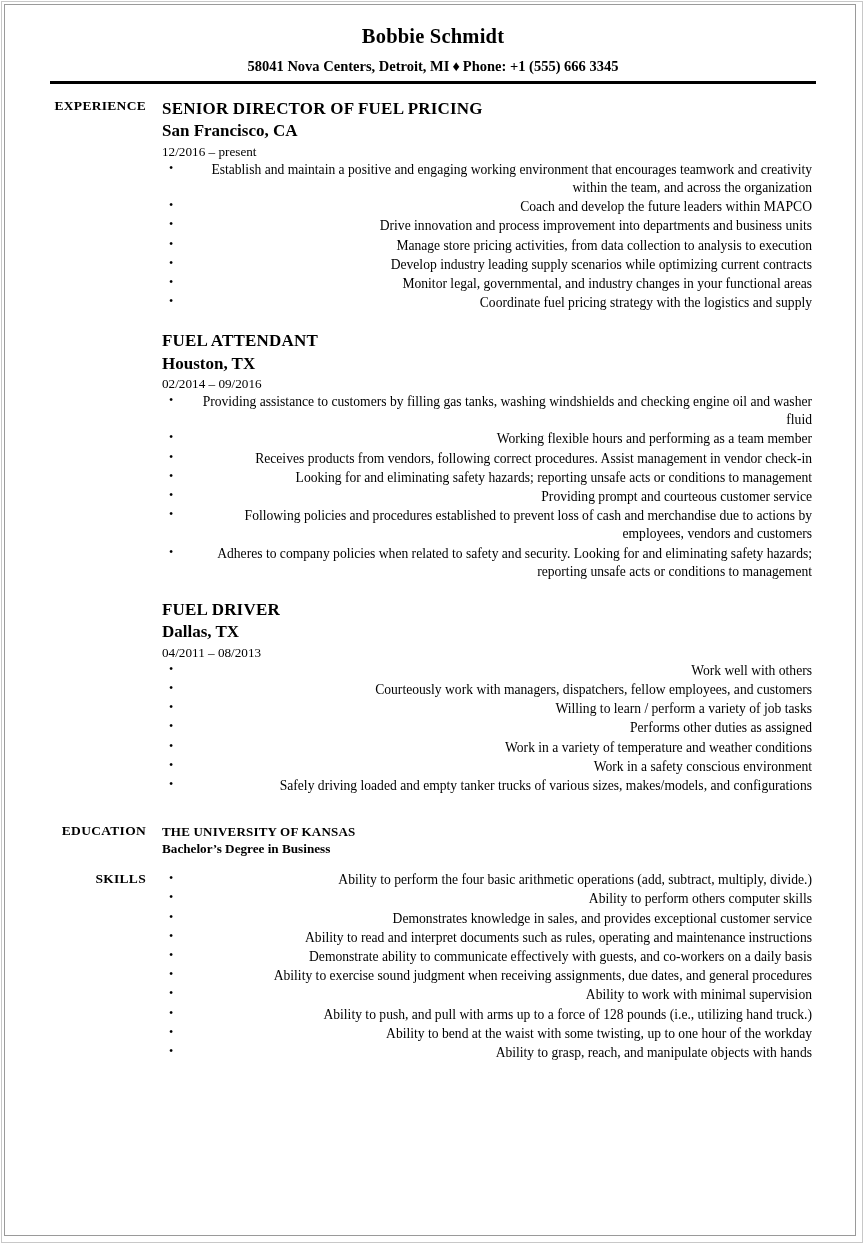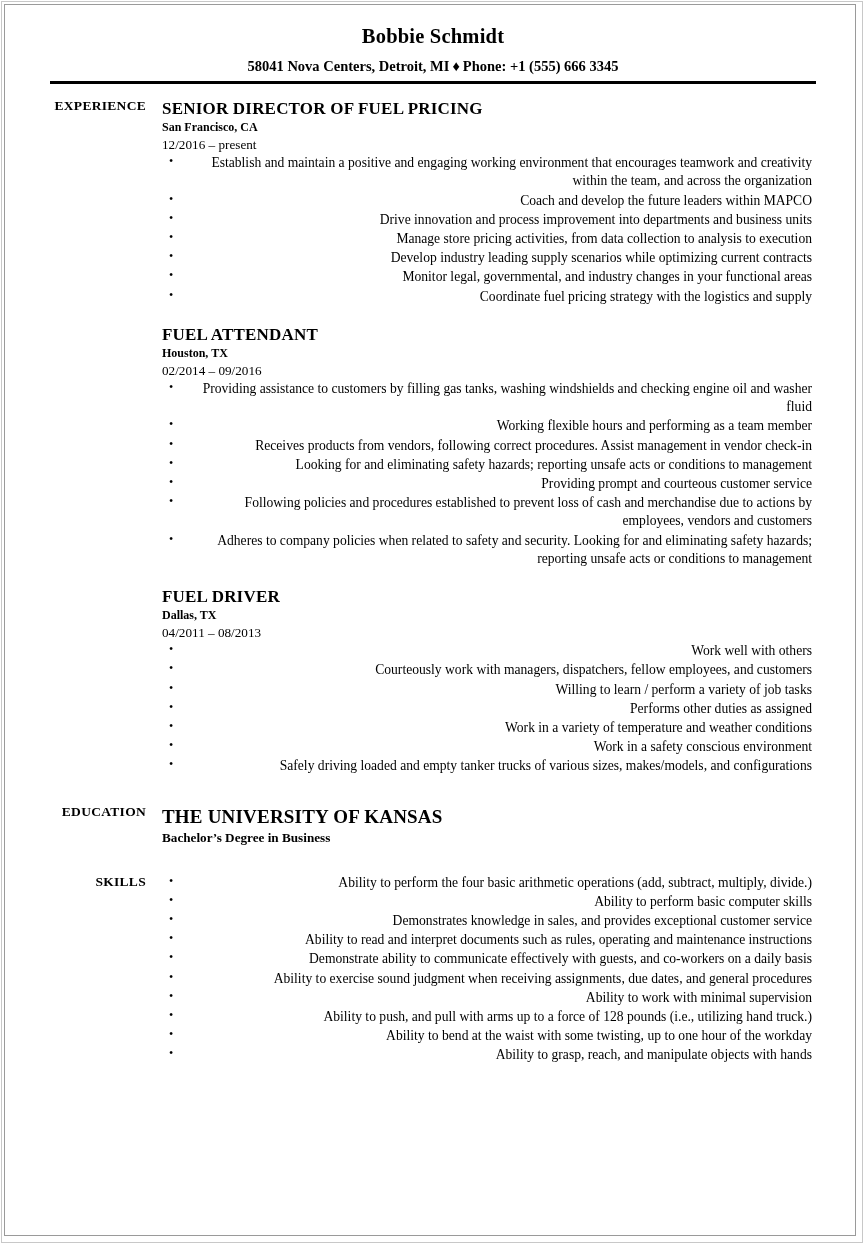--- a/index.html
+++ b/index.html
@@ -103,21 +103,21 @@
   .job { margin-bottom: 0; }
   .job + .job { margin-top: 18px; }
   .job-title {
     font-weight: bold;
     font-size: 17px;
     line-height: 1.32;
     letter-spacing: 0.2px;
   }
   .job-location {
     font-weight: bold;
-    font-size: 12px;
+    font-size: 17px;
     line-height: 1.3;
   }
   .job-dates {
     font-weight: normal;
     font-size: 13.2px;
     line-height: 1.3;
   }
 
   ul.bullets {
     list-style: none;
@@ -136,32 +136,32 @@
     content: "\2022";
     position: absolute;
     left: 7px;
     top: -1px;
     font-size: 12px;
   }
 
   
   .edu-school {
     font-weight: bold;
-    font-size: 19px;
+    font-size: 13px;
     line-height: 1.32;
     letter-spacing: 0.2px;
   }
   .edu-degree {
     font-weight: bold;
     font-size: 13.2px;
     line-height: 1.35;
   }
 
   .sec-education { margin-top: 28px; }
-  .sec-skills { margin-top: 27px; }
+  .sec-skills { margin-top: 13px; }
 </style>
 </head>
 <body>
 
 <div class="sheet">
   <div class="page-frame-outer"></div>
   <div class="page-frame"></div>
 
   <div class="header">
     <div class="name">Bobbie Schmidt</div>
@@ -231,21 +231,21 @@
         <div class="edu-school">THE UNIVERSITY OF KANSAS</div>
         <div class="edu-degree">Bachelor’s Degree in Business</div>
       </div>
     </div>
 
     <div class="section sec-skills">
       <div class="sec-label">SKILLS</div>
       <div class="sec-body">
         <ul class="bullets">
           <li>Ability to perform the four basic arithmetic operations (add, subtract, multiply, divide.)</li>
-          <li>Ability to perform basic computer skills</li>
+          <li>Ability to perform others computer skills</li>
           <li>Demonstrates knowledge in sales, and provides exceptional customer service</li>
           <li>Ability to read and interpret documents such as rules, operating and maintenance instructions</li>
           <li>Demonstrate ability to communicate effectively with guests, and co-workers on a daily basis</li>
           <li>Ability to exercise sound judgment when receiving assignments, due dates, and general procedures</li>
           <li>Ability to work with minimal supervision</li>
           <li>Ability to push, and pull with arms up to a force of 128 pounds (i.e., utilizing hand truck.)</li>
           <li>Ability to bend at the waist with some twisting, up to one hour of the workday</li>
           <li>Ability to grasp, reach, and manipulate objects with hands</li>
         </ul>
       </div>

